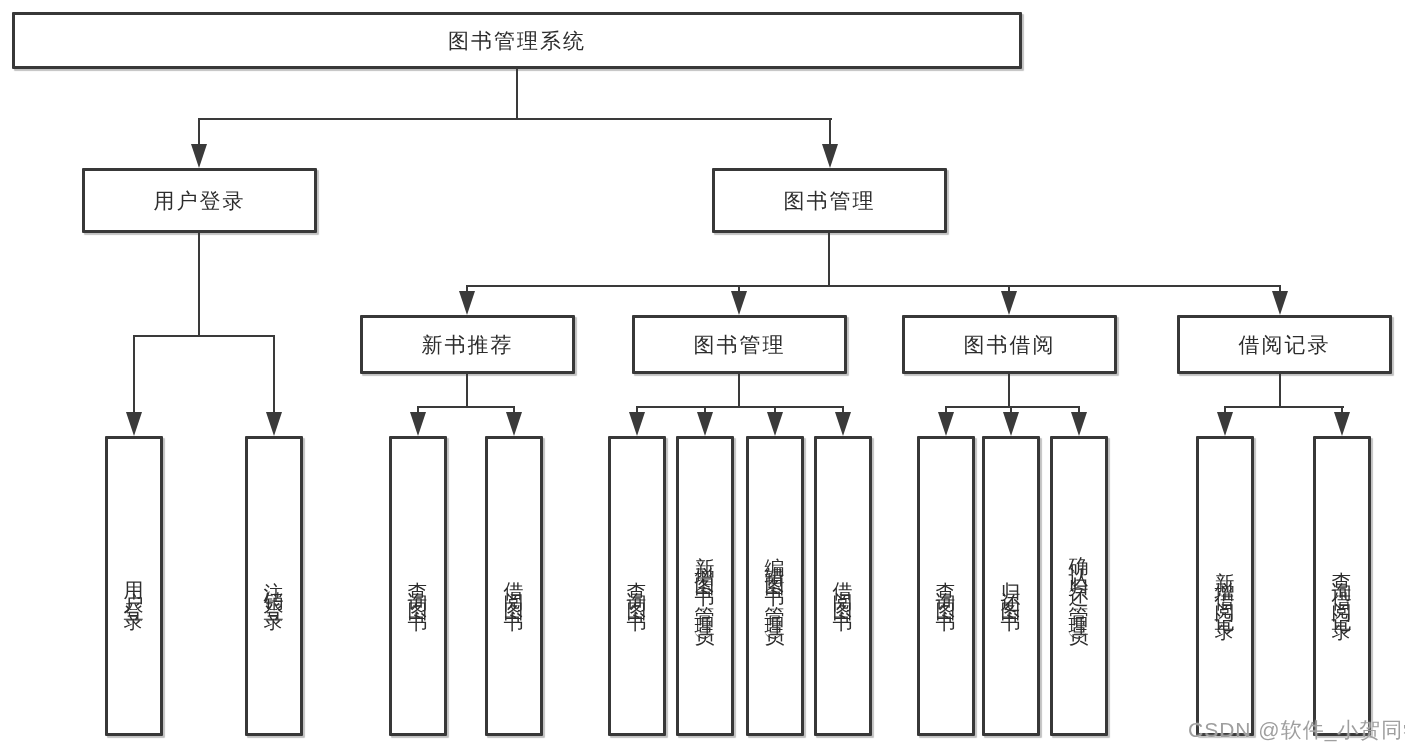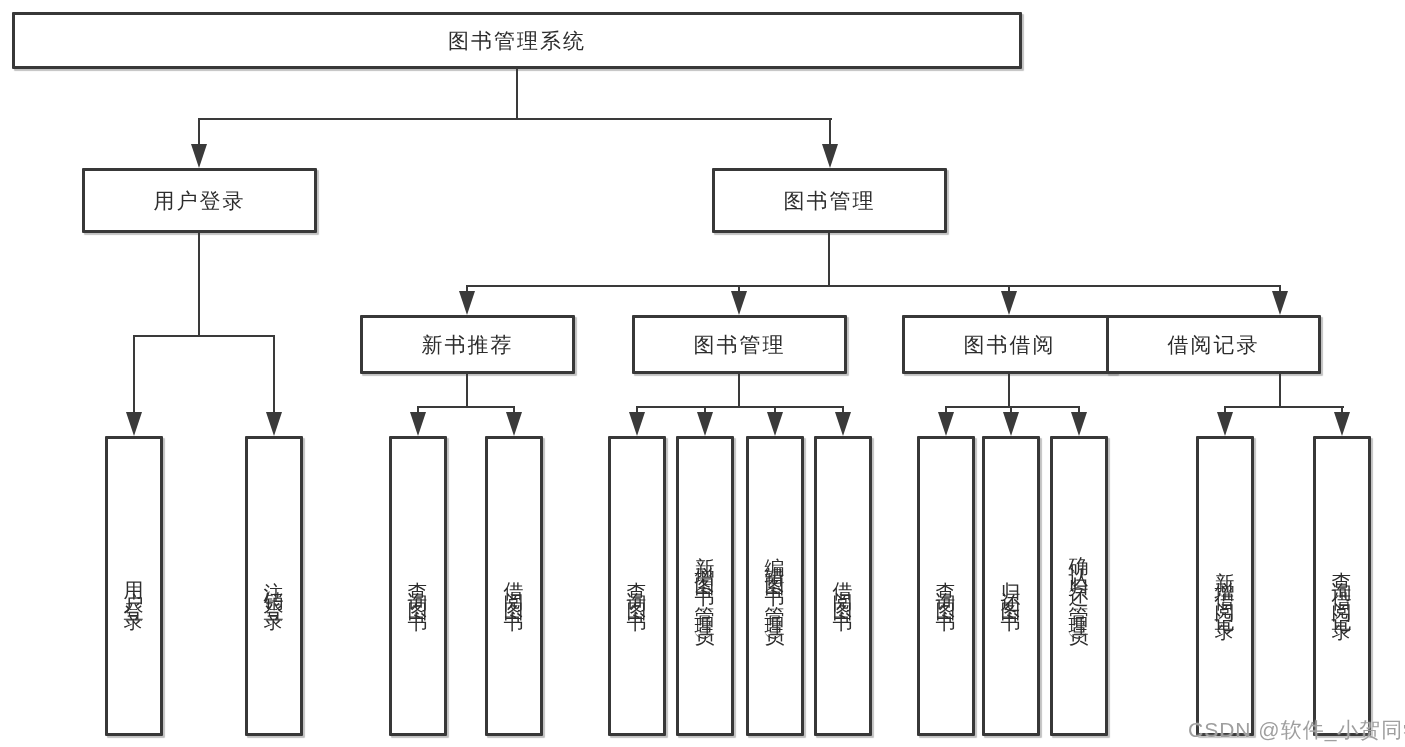--- a/index.html
+++ b/index.html
@@ -49,21 +49,21 @@
 
   <div class="box" style="left:712px;top:168px;width:235px;height:65px">
     <span class="hlabel">图书管理</span>
   </div>
   <div class="box" style="left:632px;top:315px;width:215px;height:59px">
     <span class="hlabel">图书管理</span>
   </div>
   <div class="box" style="left:902px;top:315px;width:215px;height:59px">
     <span class="hlabel">图书借阅</span>
   </div>
-  <div class="box" style="left:1106px;top:315px;width:215px;height:59px">
+  <div class="box" style="left:1177px;top:315px;width:215px;height:59px">
     <span class="hlabel">借阅记录</span>
   </div>
 
   <div class="box" style="left:105px;top:436px;width:58px;height:300px">
     <span class="vtext">用户登录</span>
   </div>
   <div class="box" style="left:245px;top:436px;width:58px;height:300px">
     <span class="vtext">注销登录</span>
   </div>
 

